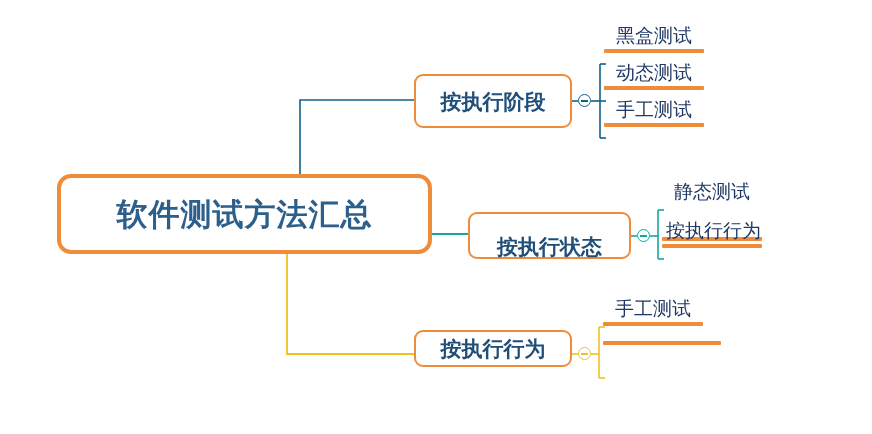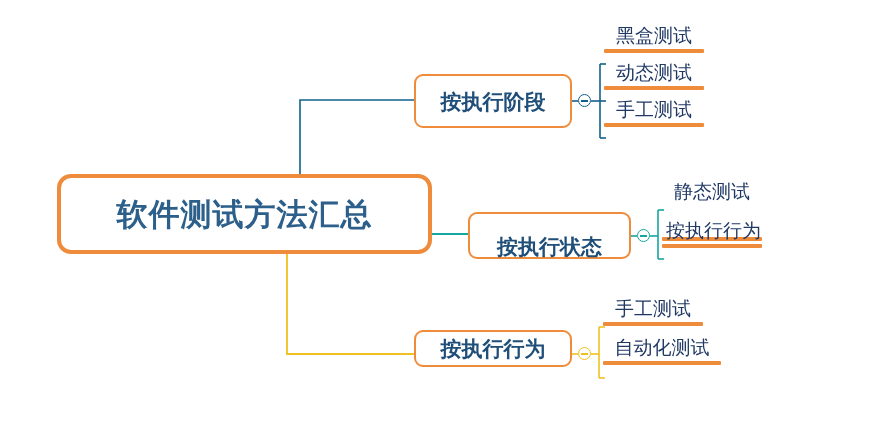--- a/index.html
+++ b/index.html
@@ -199,17 +199,16 @@
   </div>
   <div class="toggle" id="toggle-2">
     <span class="minus"></span>
   </div>
 
   <div class="leaf-node" style="left:603px; top:299px; width:100px;">
     <span class="leaf-label">手工测试</span>
     <span class="leaf-underline"></span>
   </div>
   <div class="leaf-node" style="left:603px; top:338px; width:118px;">
-    <span class="leaf-label">自动化测试</span>
     <span class="leaf-underline"></span>
   </div>
 
 </div>
 
 </body></html>

